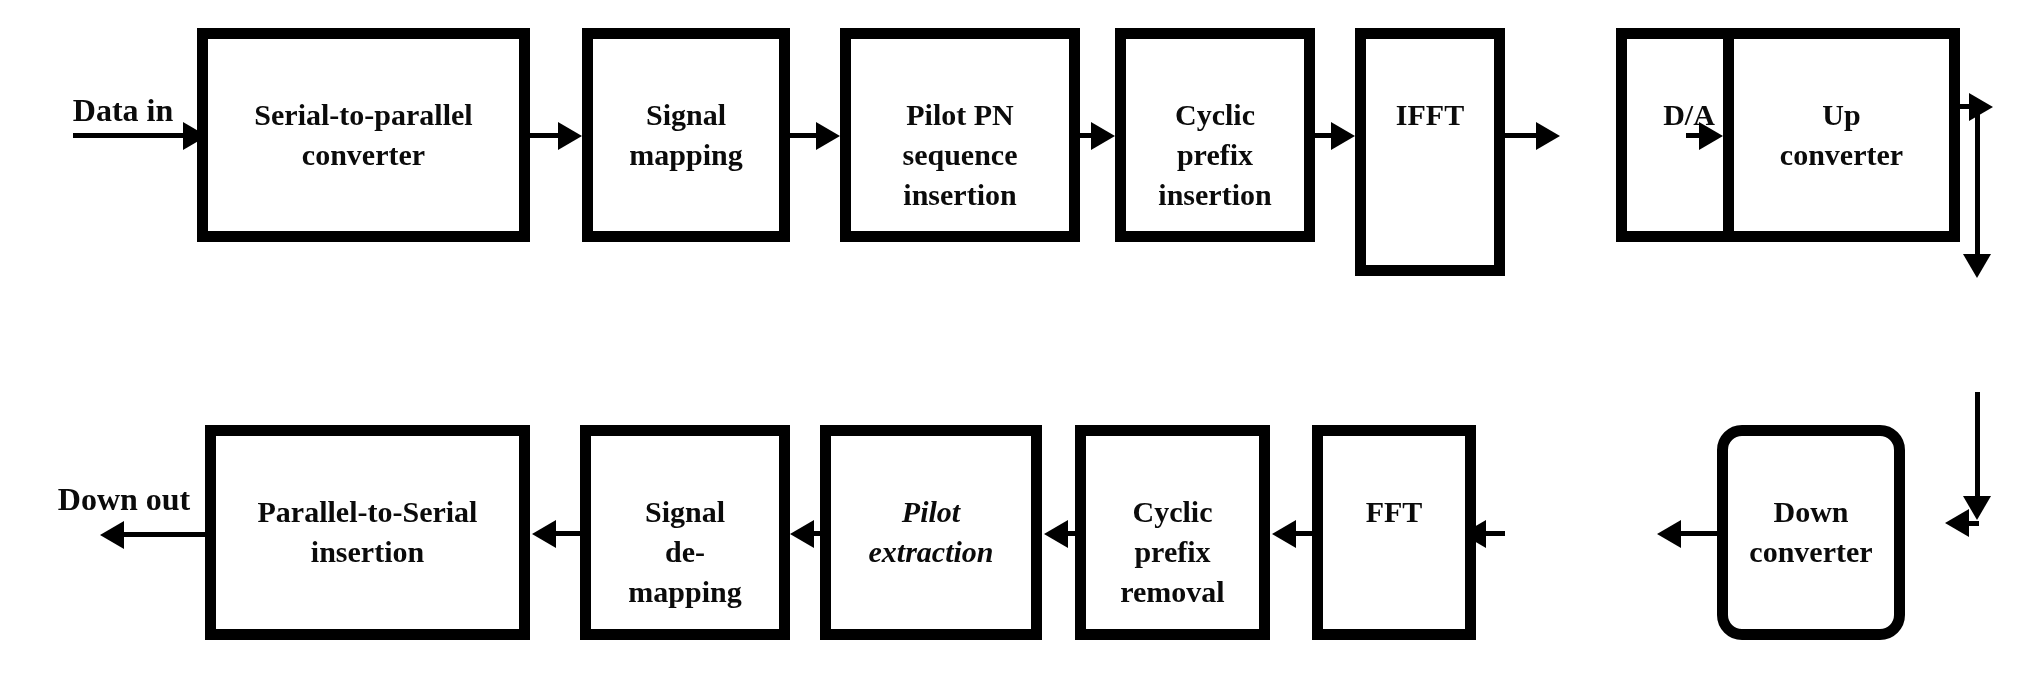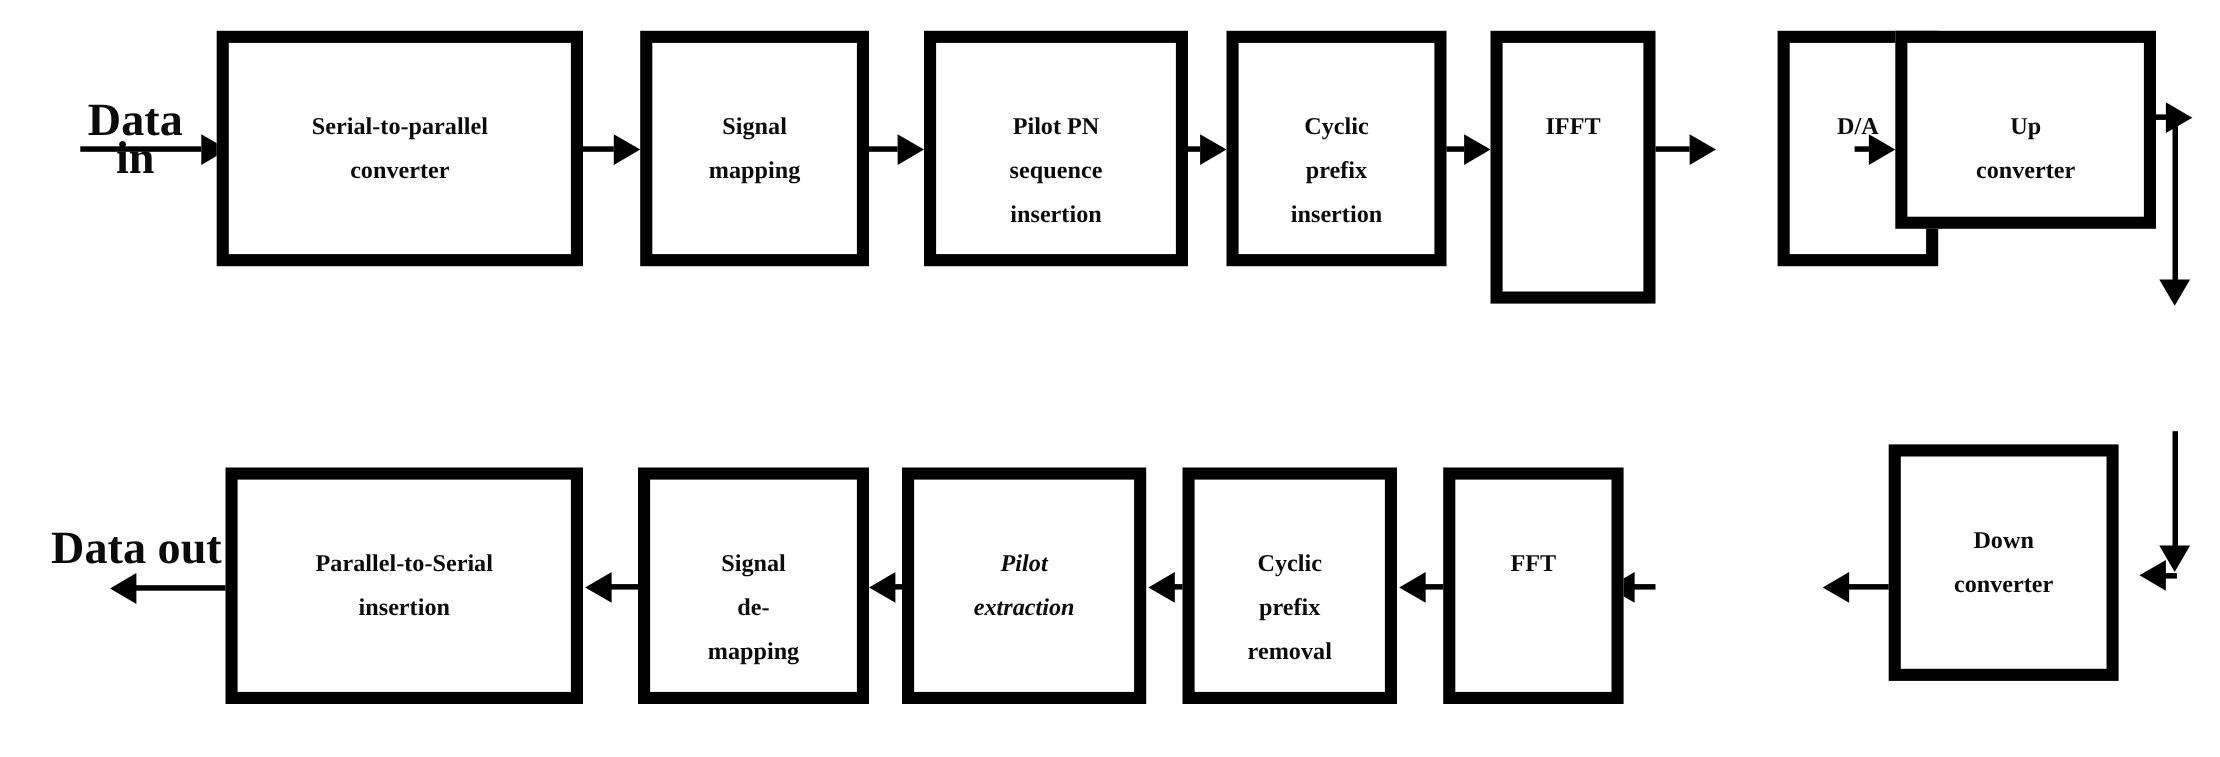--- a/index.html
+++ b/index.html
@@ -12,40 +12,40 @@
   }
   .bx{
     position:absolute;
     border:11px solid #000;
     background:#fff;
     box-sizing:border-box;
   }
   .bx .lbl{
     position:absolute;left:0;right:0;top:56px;
     text-align:center;
-    font-weight:bold;font-size:22px;line-height:40px;
+    font-weight:bold;font-size:30px;line-height:40px;
     color:#0b0b0b;
     white-space:pre-line;
   }
   .channel{
     position:absolute;
     border:3px solid #6e6e6e;
     background:linear-gradient(180deg,#fcfcfc 0%,#ececec 35%,#c9c9c9 68%,#9d9d9d 100%);
     box-shadow:7px 8px 0 #b5b5b5;
     box-sizing:border-box;
   }
   .channel .lbl{
     position:absolute;left:0;right:0;top:16px;
     text-align:center;
     font-weight:bold;font-size:30px;line-height:40px;
     color:#0b0b0b;
   }
   .flowlabel{
     position:absolute;
-    font-weight:bold;font-size:42px;line-height:34px;
+    font-weight:bold;font-size:32px;line-height:34px;
     color:#0b0b0b;text-align:center;
   }
   .shaft-h{position:absolute;height:5px;background:#000;}
   .shaft-v{position:absolute;width:5px;background:#000;}
   .head-r{position:absolute;width:0;height:0;
     border-top:14px solid transparent;border-bottom:14px solid transparent;
     border-left:24px solid #000;}
   .head-l{position:absolute;width:0;height:0;
     border-top:14px solid transparent;border-bottom:14px solid transparent;
     border-right:24px solid #000;}
@@ -104,37 +104,37 @@
   <div class="shaft-h" style="left:1505px;top:133px;width:31px;"></div>
   <div class="head-r" style="left:1536px;top:122px;"></div>
 
   <div class="bx" style="left:1616px;top:28px;width:146px;height:214px;">
     <div class="lbl">D/A</div>
   </div>
 
   <div class="shaft-h" style="left:1686px;top:133px;width:13px;"></div>
   <div class="head-r" style="left:1699px;top:122px;"></div>
 
-  <div class="bx" style="left:1723px;top:28px;width:237px;height:180px;padding-left:33px;">
+  <div class="bx" style="left:1723px;top:28px;width:237px;height:214px;padding-left:33px;">
     <div class="lbl">Up
 converter</div>
   </div>
 
   <div class="shaft-h" style="left:1960px;top:104px;width:18px;"></div>
   <div class="head-r" style="left:1969px;top:93px;"></div>
   <div class="shaft-v" style="left:1975px;top:107px;height:149px;"></div>
   <div class="head-d" style="left:1963px;top:254px;"></div>
 
 
   <div class="shaft-v" style="left:1975px;top:392px;height:105px;"></div>
   <div class="head-d" style="left:1963px;top:496px;"></div>
   <div class="shaft-h" style="left:1960px;top:521px;width:19px;"></div>
   <div class="head-l" style="left:1945px;top:509px;"></div>
 
-  <div class="bx" style="left:1717px;top:404px;width:209px;height:215px;">
+  <div class="bx" style="left:1717px;top:425px;width:188px;height:215px;border-radius:25px;">
     <div class="lbl">Down
 converter</div>
   </div>
 
   <div class="shaft-h" style="left:1679px;top:531px;width:38px;"></div>
   <div class="head-l" style="left:1657px;top:520px;"></div>
 
 
   <div class="shaft-h" style="left:1484px;top:531px;width:21px;"></div>
   <div class="head-l" style="left:1462px;top:520px;"></div>
@@ -173,15 +173,15 @@
   <div class="head-l" style="left:532px;top:520px;"></div>
 
   <div class="bx" style="left:205px;top:425px;width:325px;height:215px;">
     <div class="lbl">Parallel-to-Serial
 insertion</div>
   </div>
 
   <div class="shaft-h" style="left:122px;top:532px;width:83px;"></div>
   <div class="head-l" style="left:100px;top:521px;"></div>
 
-  <div class="flowlabel" style="left:45px;top:482px;width:158px;">Data out</div>
+  <div class="flowlabel" style="left:45px;top:482px;width:158px;">Down out</div>
 
 </div>
 
 </body></html>

